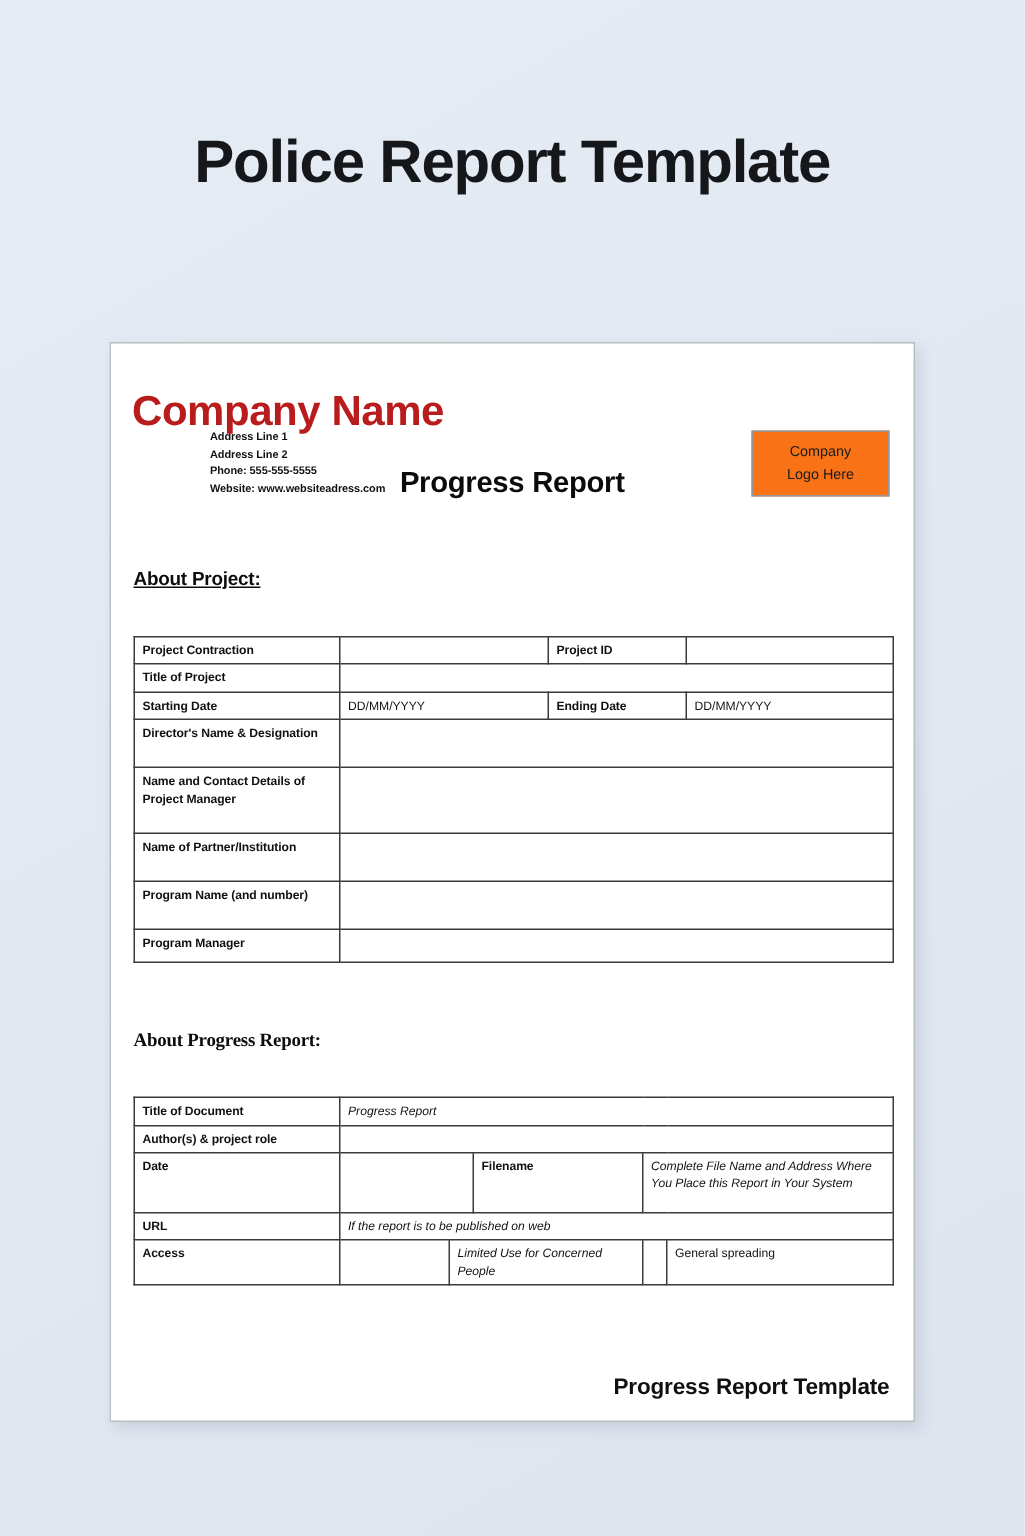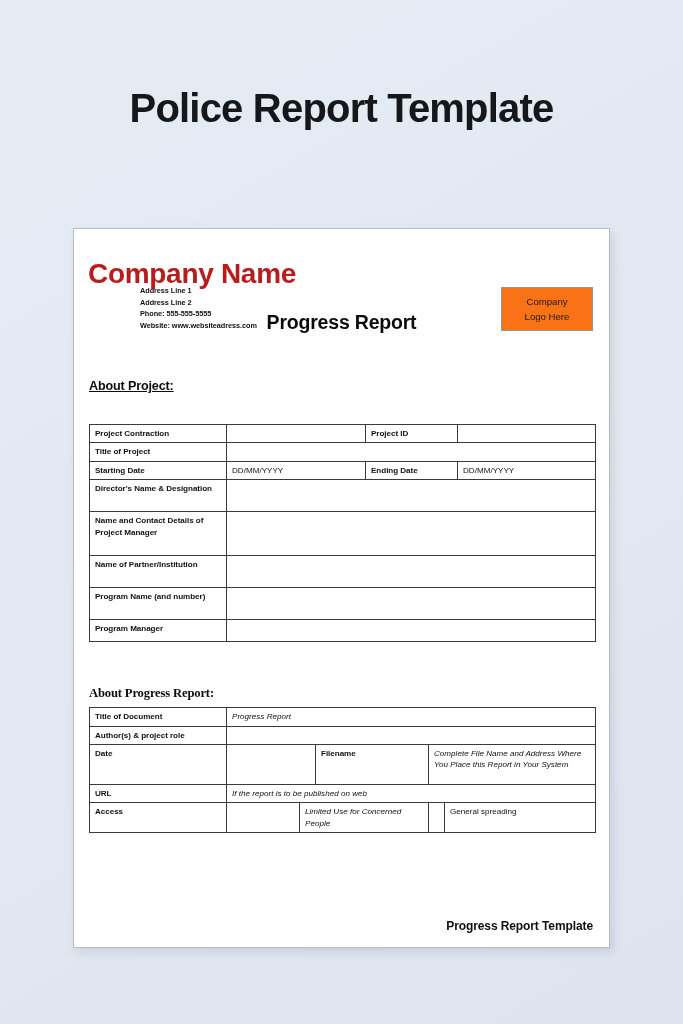--- a/index.html
+++ b/index.html
@@ -128,33 +128,33 @@
   }
   td.val-italic {
     font-style: italic;
     color: #232323;
   }
   td.val-gray {
     color: #555;
     font-style: normal;
   }
   .t1 { margin-top: 31px; }
-  .t2 { margin-top: 6px; }
+  .t2 { margin-top: 30px; }
 
   .period b { font-weight: 700; font-style: normal; }
   .period i { font-style: italic; }
 
   .cbx { width: 16px; }
 
   
   .doc-footer {
     position: absolute;
     right: 16px;
     bottom: 14px;
-    font-size: 12px;
+    font-size: 15px;
     font-weight: 700;
     color: #101010;
     letter-spacing: -0.1px;
     margin-top: 28px;
   }
 </style>
 </head>
 <body>
 
 <div class="page">

